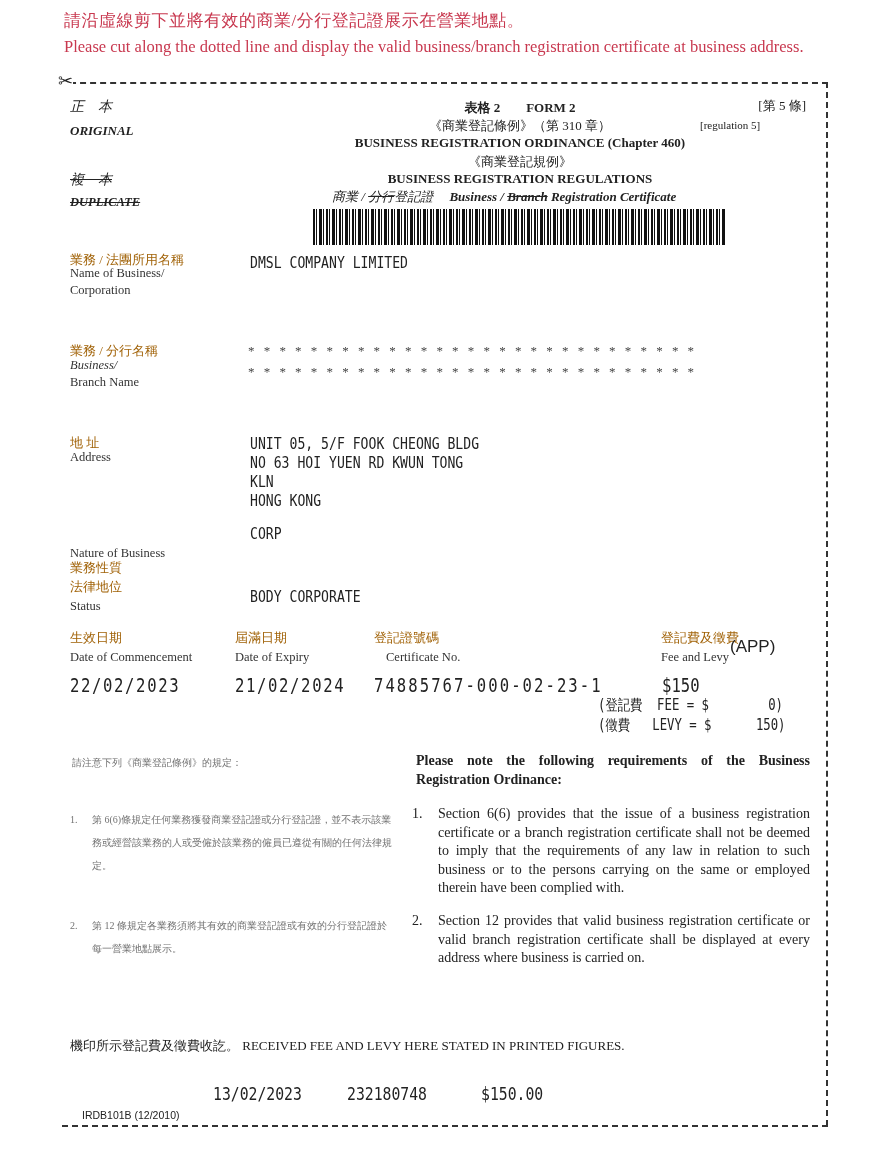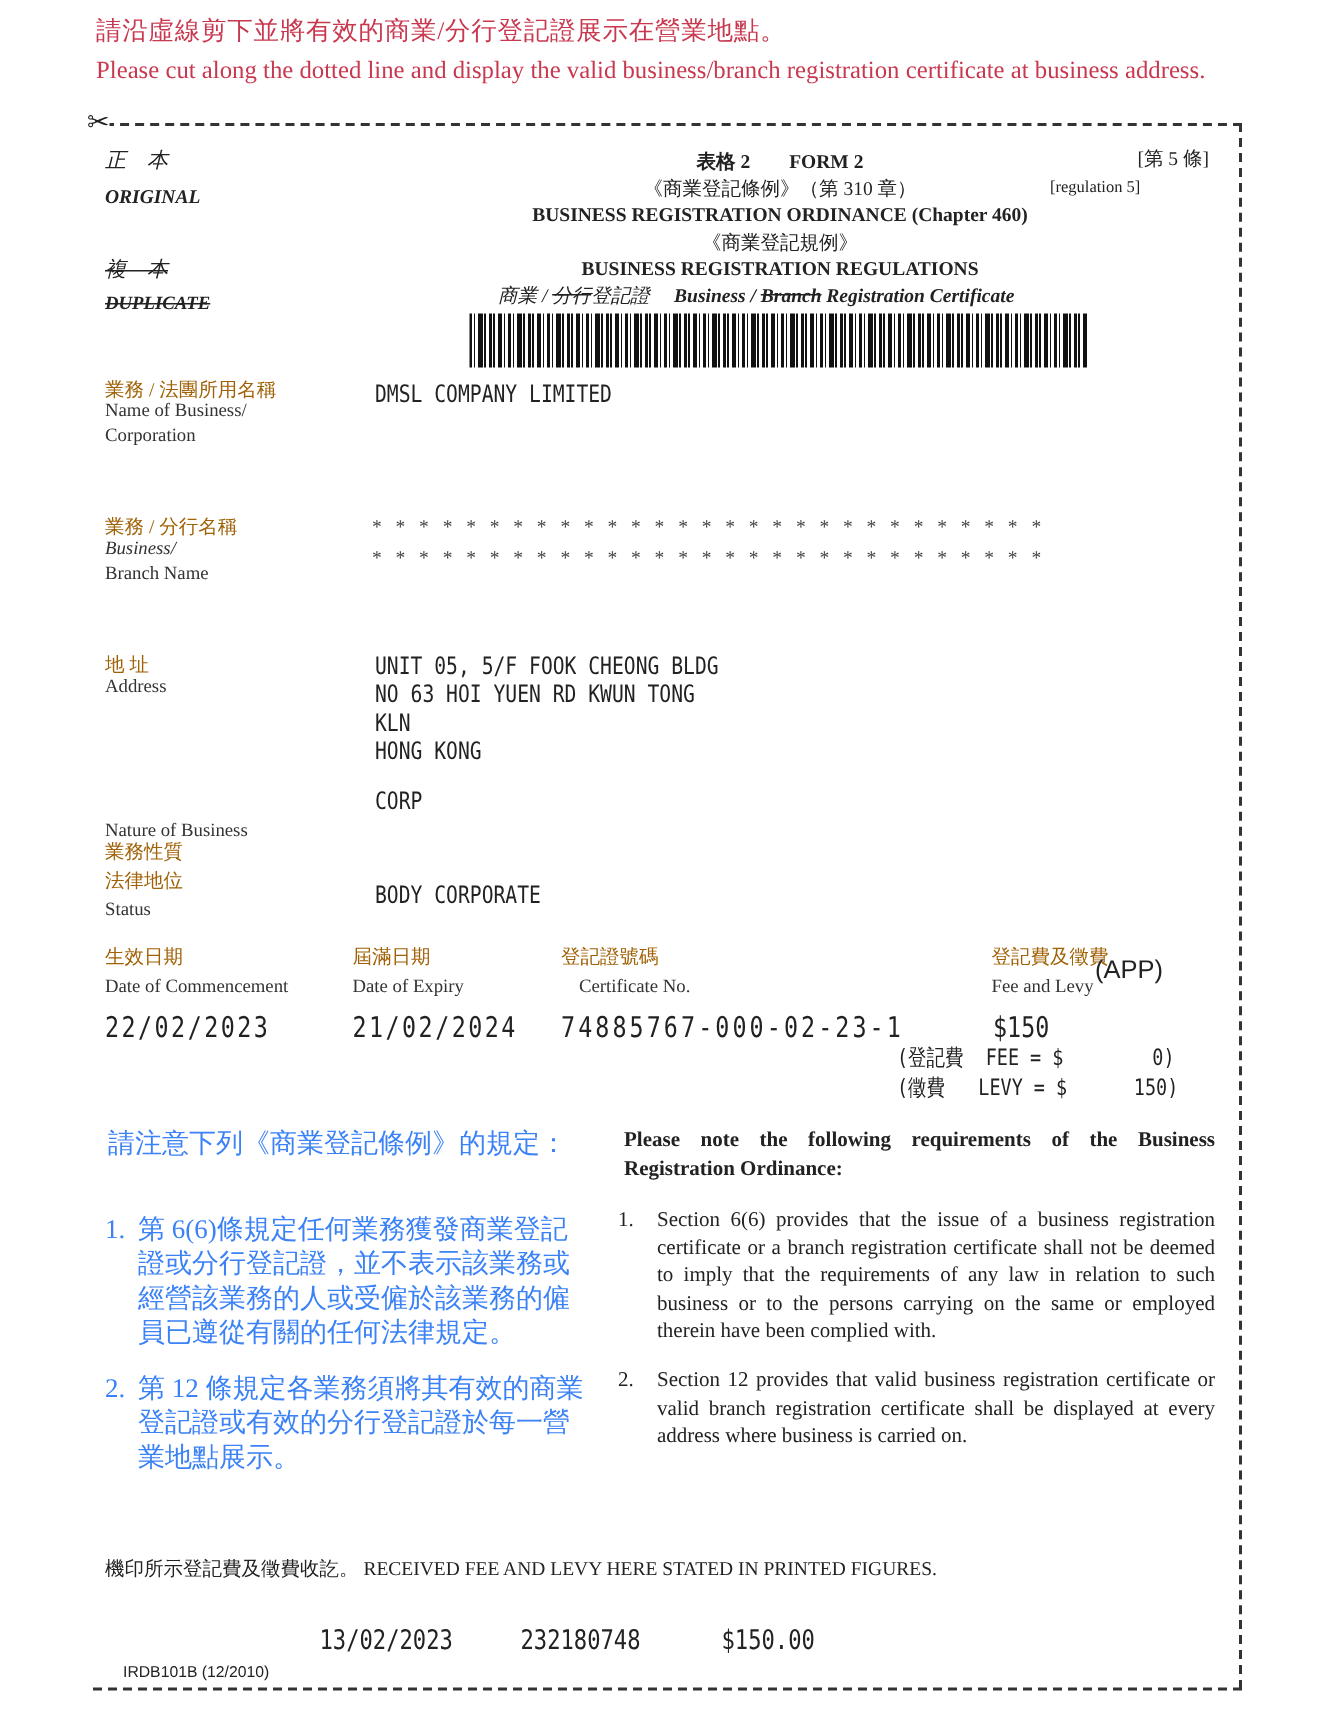--- a/index.html
+++ b/index.html
@@ -17,21 +17,21 @@
   .bold{font-weight:bold;}
   .strike{text-decoration:line-through;}
   .center{text-align:center;}
   .label-zh{font-size:13px;color:#a16207;}
   .label-en{font-size:12.5px;color:#333;}
   .val{font-family:"DejaVu Sans Mono",monospace;font-size:14px;transform:scaleX(0.82);transform-origin:left top;letter-spacing:0;}
   .barcode{left:313px;top:209px;width:413px;height:36px;
     background:repeating-linear-gradient(90deg,#111 0 2px,#fff 2px 3px,#111 3px 4px,#fff 4px 6px,#111 6px 9px,#fff 9px 10px,#111 10px 11px,#fff 11px 13px);}
   .stars{font-size:13px;letter-spacing:9.2px;color:#444;}
   .note-p{font-size:14px;line-height:18.5px;text-align:justify;}
-  .zh-p{font-size:18px;line-height:23px;color:#3b82f6;}
+  .zh-p{font-size:10px;line-height:23px;color:#737373;}
 </style>
 </head>
 <body>
 
 <div class="abs red notice-zh">請沿虛線剪下並將有效的商業/分行登記證展示在營業地點。</div>
 <div class="abs red notice-en">Please cut along the dotted line and display the valid business/branch registration certificate at business address.</div>
 
 <div class="abs cutline-top"></div>
 <div class="abs cutline-right"></div>
 <div class="abs cutline-bottom"></div>

